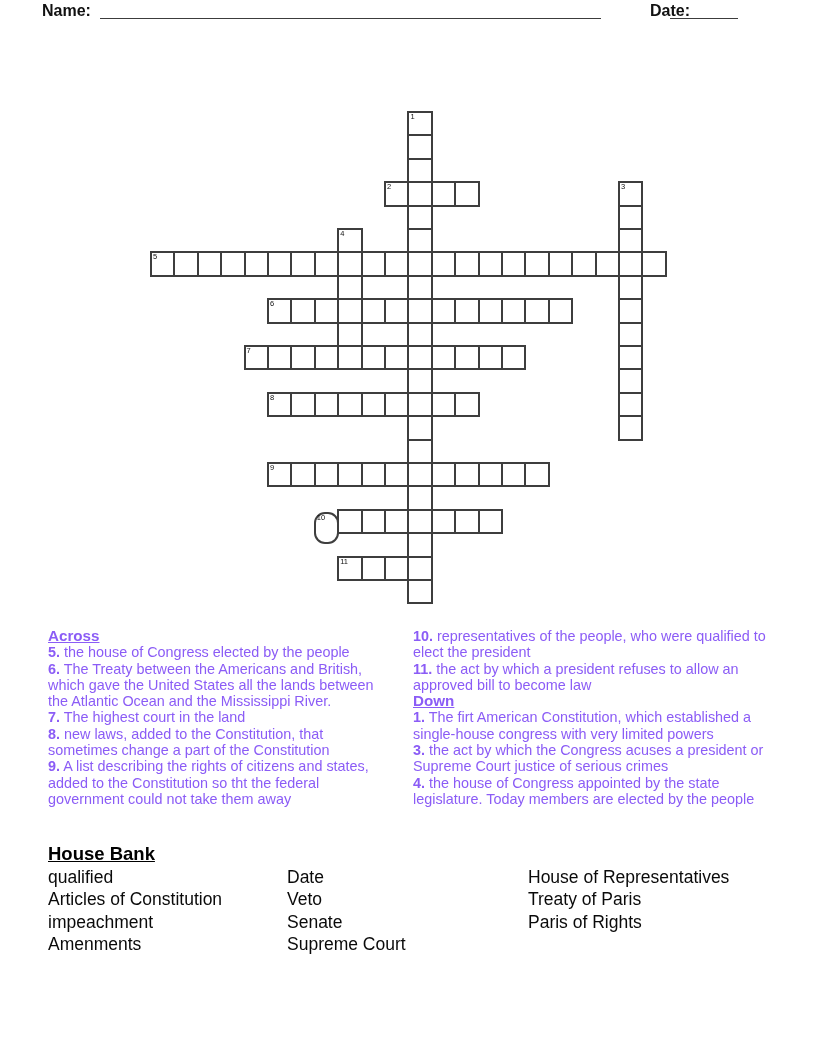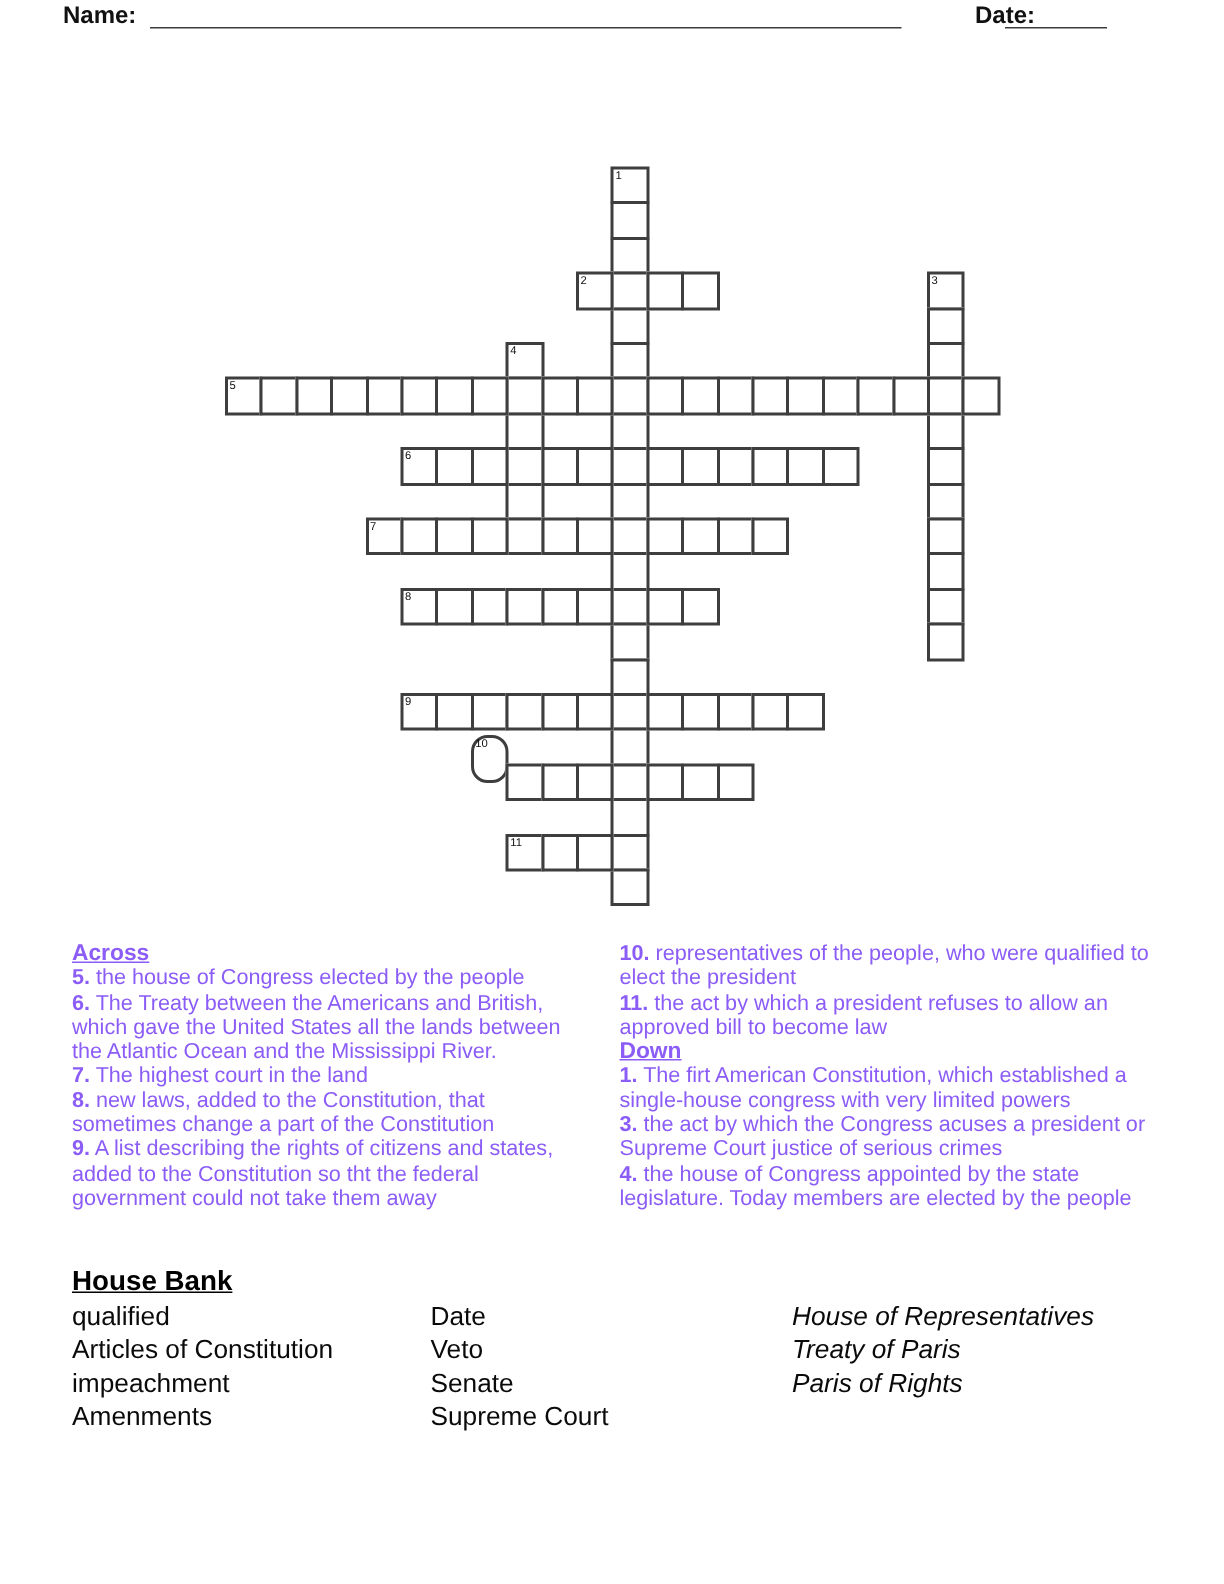--- a/index.html
+++ b/index.html
@@ -153,21 +153,21 @@
       <div class="cell" style="left: 290.4px; top: 462px; width: 25.4px; height: 25.4px; border-color: rgb(62, 62, 62);"></div>
       <div class="cell" style="left: 313.8px; top: 462px; width: 25.4px; height: 25.4px; border-color: rgb(62, 62, 62);"></div>
       <div class="cell" style="left: 337.2px; top: 462px; width: 25.4px; height: 25.4px; border-color: rgb(62, 62, 62);"></div>
       <div class="cell" style="left: 360.6px; top: 462px; width: 25.4px; height: 25.4px; border-color: rgb(62, 62, 62);"></div>
       <div class="cell" style="left: 384px; top: 462px; width: 25.4px; height: 25.4px; border-color: rgb(62, 62, 62);"></div>
       <div class="cell" style="left: 430.8px; top: 462px; width: 25.4px; height: 25.4px; border-color: rgb(62, 62, 62);"></div>
       <div class="cell" style="left: 454.2px; top: 462px; width: 25.4px; height: 25.4px; border-color: rgb(62, 62, 62);"></div>
       <div class="cell" style="left: 477.6px; top: 462px; width: 25.4px; height: 25.4px; border-color: rgb(62, 62, 62);"></div>
       <div class="cell" style="left: 501px; top: 462px; width: 25.4px; height: 25.4px; border-color: rgb(62, 62, 62);"></div>
       <div class="cell" style="left: 524.4px; top: 462px; width: 25.4px; height: 25.4px; border-color: rgb(62, 62, 62);"></div>
-      <div class="cell" style="left: 313.8px; top: 490px; width: 25.4px; height: 32px; border-color: rgb(62, 62, 62); border-radius: 11px;">
+      <div class="cell" style="left: 313.8px; top: 512px; width: 25.4px; height: 32px; border-color: rgb(62, 62, 62); border-radius: 11px;">
         <span class="num">10</span>
       </div>
       <div class="cell" style="left: 337.2px; top: 508.8px; width: 25.4px; height: 25.4px; border-color: rgb(62, 62, 62);"></div>
       <div class="cell" style="left: 360.6px; top: 508.8px; width: 25.4px; height: 25.4px; border-color: rgb(62, 62, 62);"></div>
       <div class="cell" style="left: 384px; top: 508.8px; width: 25.4px; height: 25.4px; border-color: rgb(62, 62, 62);"></div>
       <div class="cell" style="left: 430.8px; top: 508.8px; width: 25.4px; height: 25.4px; border-color: rgb(62, 62, 62);"></div>
       <div class="cell" style="left: 454.2px; top: 508.8px; width: 25.4px; height: 25.4px; border-color: rgb(62, 62, 62);"></div>
       <div class="cell" style="left: 477.6px; top: 508.8px; width: 25.4px; height: 25.4px; border-color: rgb(62, 62, 62);"></div>
       <div class="cell" style="left: 337.2px; top: 555.6px; width: 25.4px; height: 25.4px; border-color: rgb(62, 62, 62);">
         <span class="num">11</span>
@@ -207,20 +207,20 @@
         <div>Articles of Constitution</div>
         <div>impeachment</div>
         <div>Amenments</div>
       </div>
       <div class="wb-col" style="left: 287px;">
         <div>Date</div>
         <div>Veto</div>
         <div>Senate</div>
         <div>Supreme Court</div>
       </div>
-      <div class="wb-col" style="left: 528px; font-style: italic;">
+      <div class="wb-col" style="left: 528px;">
         <div>House of Representatives</div>
         <div>Treaty of Paris</div>
         <div>Paris of Rights</div>
       </div>
     </div>
 
 </div>
 
 </body></html>

